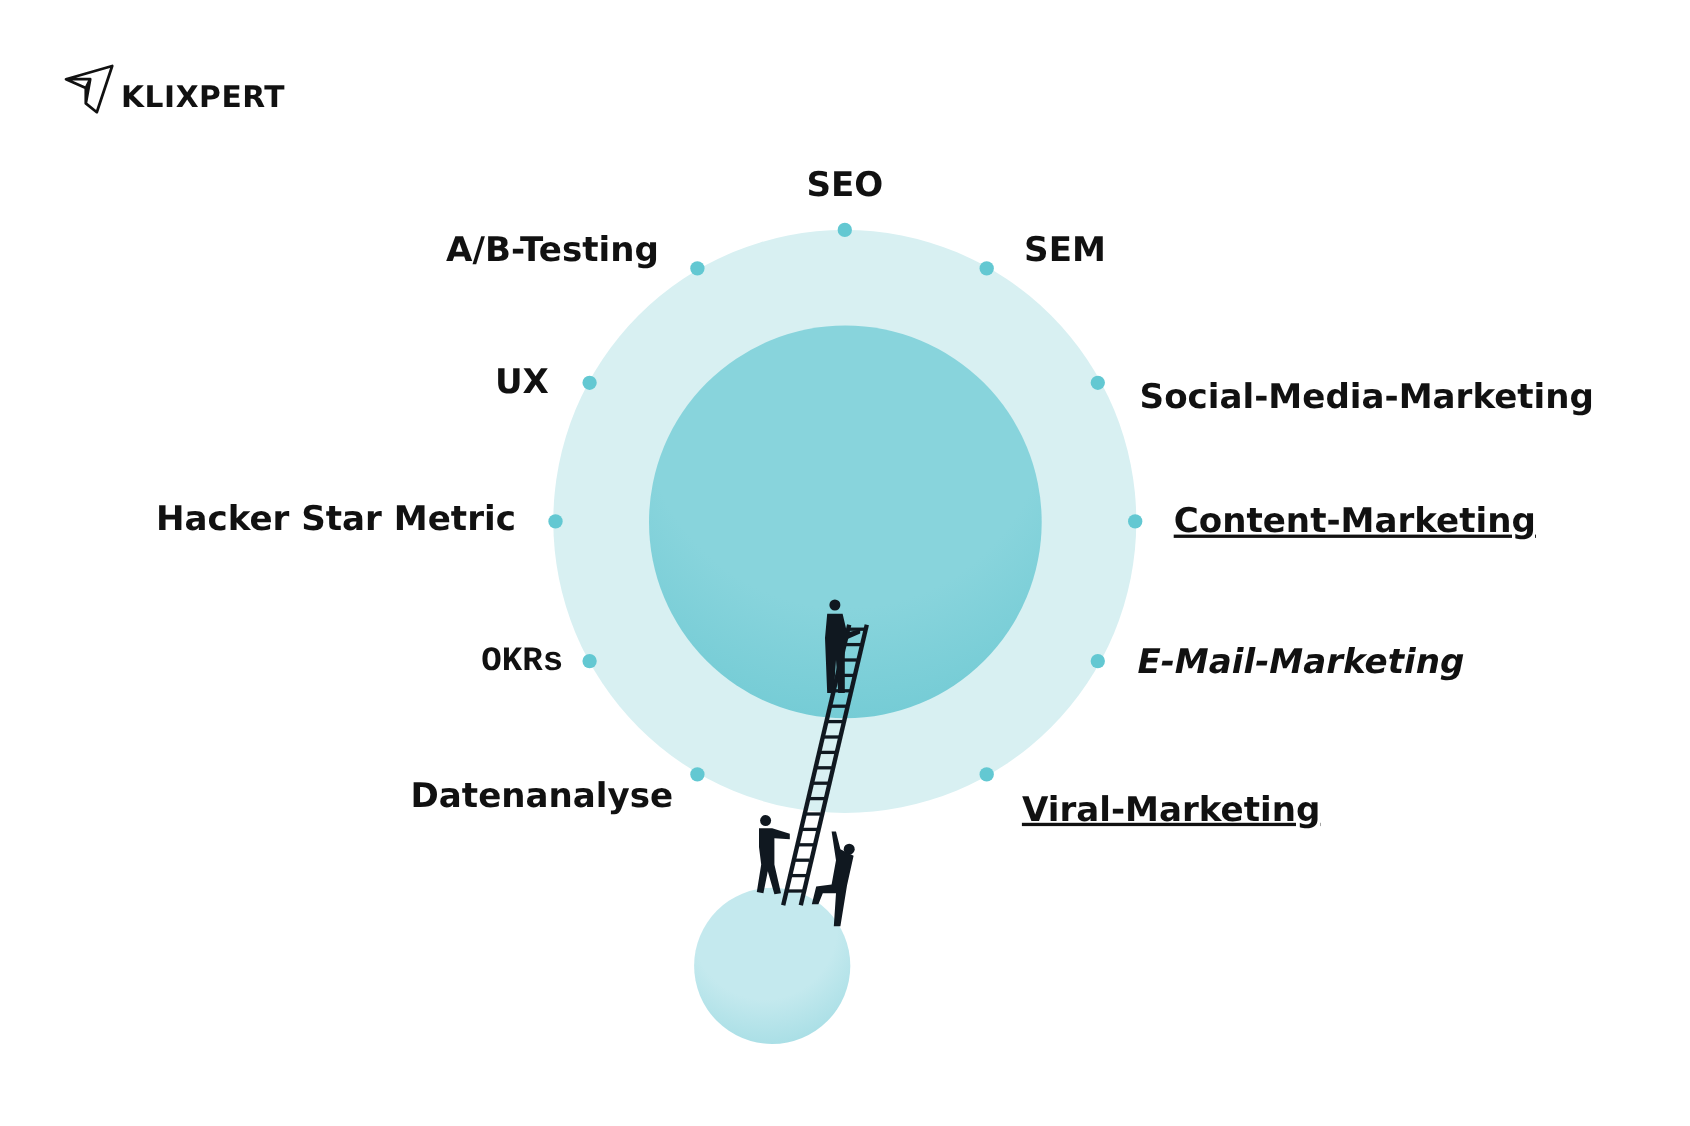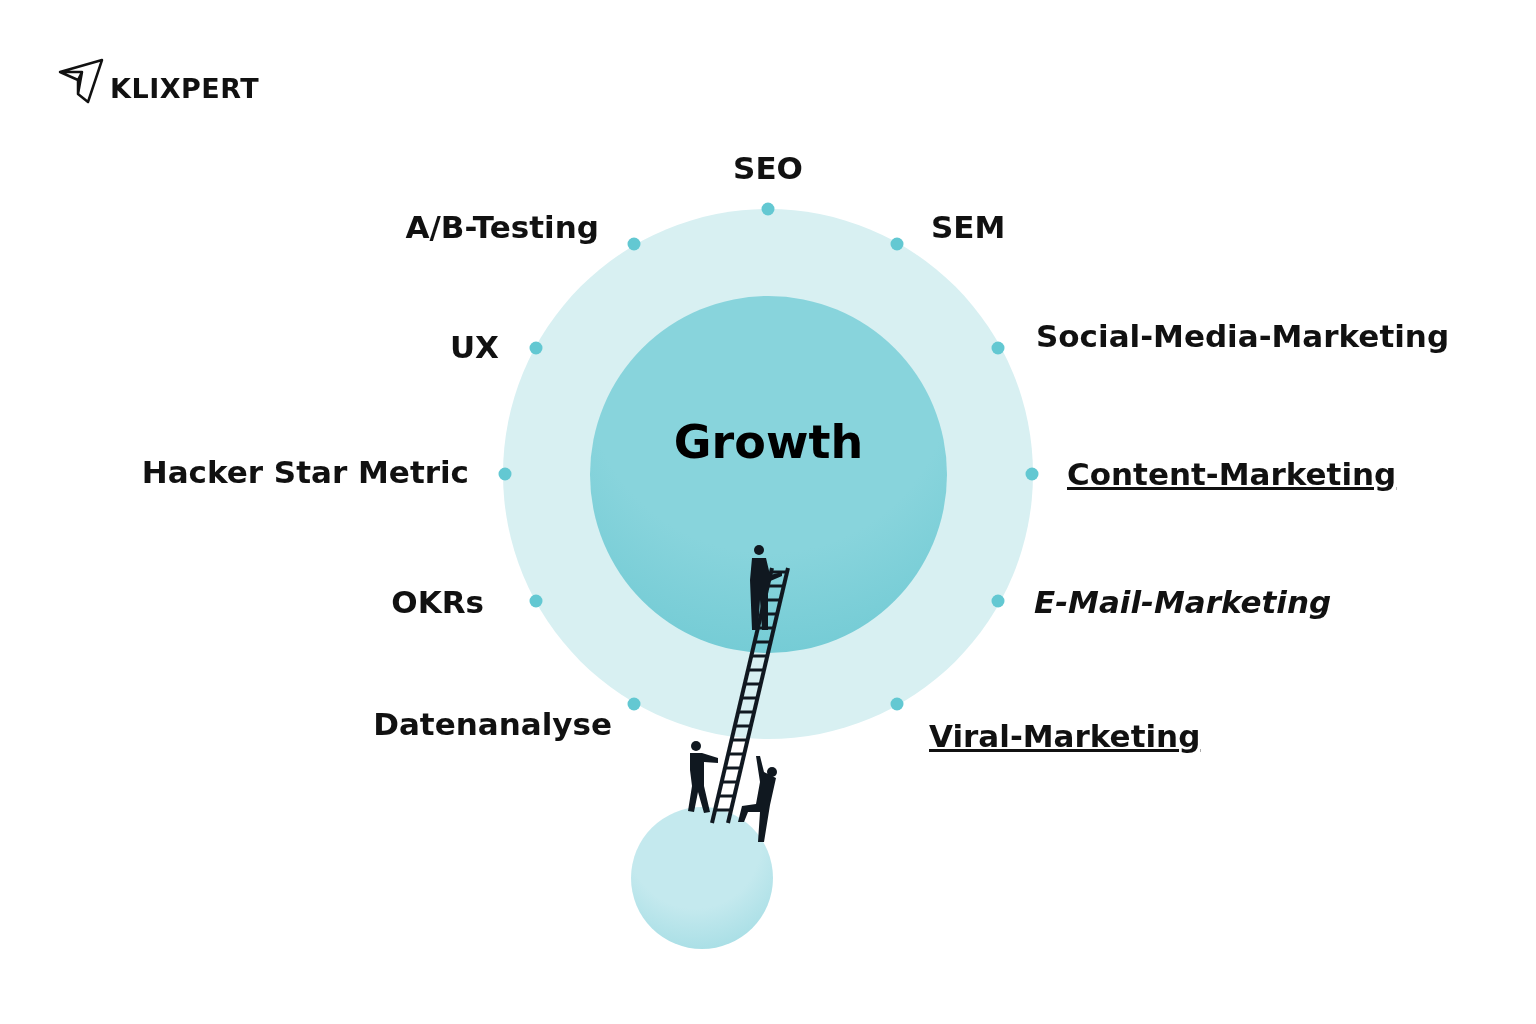--- a/index.html
+++ b/index.html
@@ -29,40 +29,39 @@
     <path d="M2 14 L44 2 L30 44 L20 36 L24 14 Z M2 14 L20 22 L24 14 M20 22 L20 36" fill="none" stroke="#111" stroke-width="2.5" stroke-linejoin="round"></path>
   </svg>
   <span class="logo-text">KLIXPERT</span>
 </div>
 
 <div class="circle outer"></div>
 <div class="circle inner"></div>
 <div class="circle small"></div>
 
 <div class="center-title">
-  <div>Growth</div>
 </div>
 
 <div id="skills">
     <div class="dot" style="left: 768px; top: 209px;"></div>
     <div class="label center" style="left: 768px; top: 168px;">SEO</div>
     <div class="dot" style="left: 897px; top: 244px;"></div>
     <div class="label" style="left: 931px; top: 227px;">SEM</div>
     <div class="dot" style="left: 998px; top: 348px;"></div>
-    <div class="label" style="left: 1036px; top: 336px;">Social-Media-Marketing</div>
+    <div class="label" style="left: 1036px; top: 361px;">Social-Media-Marketing</div>
     <div class="dot" style="left: 1032px; top: 474px;"></div>
     <div class="label" style="left: 1067px; top: 474px; text-decoration: underline;">Content-Marketing</div>
     <div class="dot" style="left: 998px; top: 601px;"></div>
     <div class="label" style="left: 1034px; top: 602px; font-style: italic;">E-Mail-Marketing</div>
     <div class="dot" style="left: 897px; top: 704px;"></div>
     <div class="label" style="left: 929px; top: 736px; text-decoration: underline;">Viral-Marketing</div>
     <div class="dot" style="left: 634px; top: 704px;"></div>
     <div class="label right" style="left: 612px; top: 724px;">Datenanalyse</div>
     <div class="dot" style="left: 536px; top: 601px;"></div>
-    <div class="label right" style="left: 484px; top: 602px;">OKRs</div>
+    <div class="label right" style="left: 512px; top: 602px; font-family: Liberation Mono, monospace;">OKRs</div>
     <div class="dot" style="left: 505px; top: 474px;"></div>
     <div class="label right" style="left: 469px; top: 472px;">Hacker Star Metric</div>
     <div class="dot" style="left: 536px; top: 348px;"></div>
     <div class="label right" style="left: 499px; top: 347px;">UX</div>
     <div class="dot" style="left: 634px; top: 244px;"></div>
     <div class="label right" style="left: 599px; top: 227px;">A/B-Testing</div>
   </div>
 
 <svg class="figure" width="1536" height="1024" viewBox="0 0 1536 1024">
   <g fill="none" stroke="#101820" stroke-width="4">

